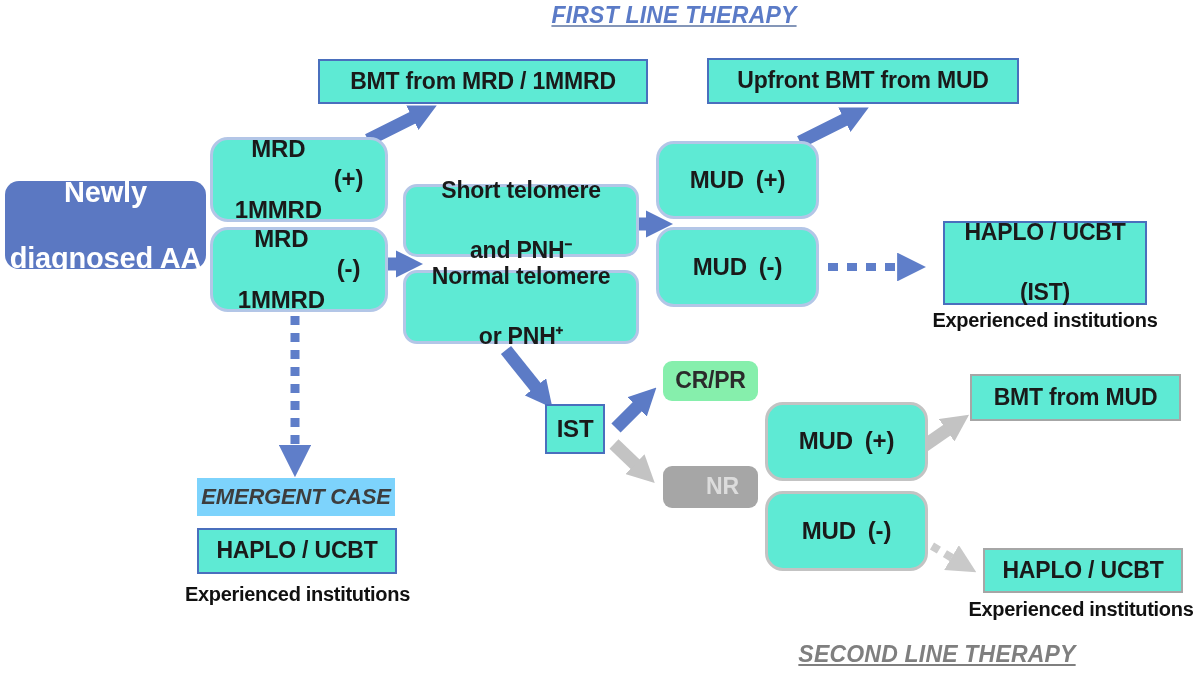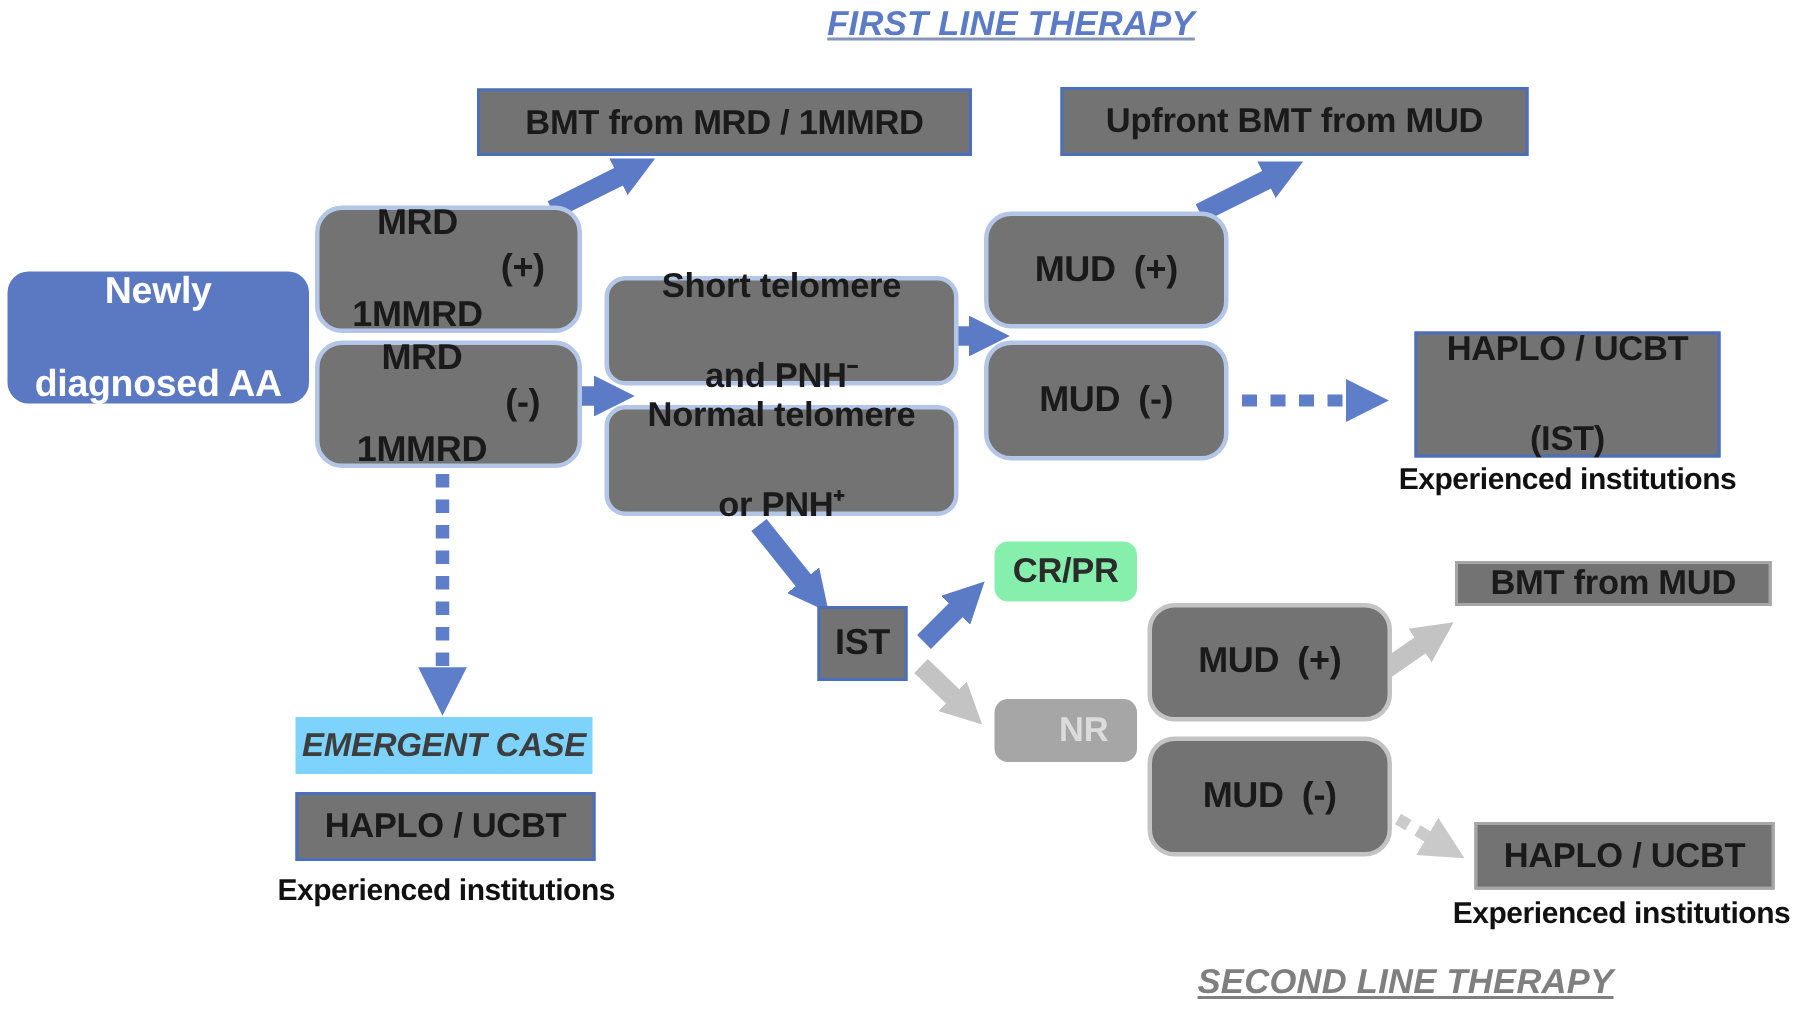--- a/index.html
+++ b/index.html
@@ -2,21 +2,21 @@
 <html><head>
 <meta charset="utf-8">
 <style>
   html,body{margin:0;padding:0;background:#ffffff;}
   #stage{
     position:relative;width:1200px;height:677px;background:#ffffff;overflow:hidden;
     font-family:"Liberation Sans",sans-serif;color:#1a1a1a;
   }
   .node{
     position:absolute;display:flex;align-items:center;justify-content:center;
-    background:#737373;text-align:center;line-height:1.12;box-sizing:border-box;
+    background:#5eead4;text-align:center;line-height:1.12;box-sizing:border-box;
     font-weight:bold;font-size:23px;letter-spacing:-0.2px;
   }
   .round{border-radius:18px;}
   .soft-blue{border:3px solid #b3c6e7;}
   .strong-blue{border:2px solid #4a6fbd;}
   .soft-gray{border:3px solid #c3c3c3;}
   .rect-gray{border:2px solid #a6a6a6;}
   .fill-blue{background:#5b78c2;color:#ffffff;border:none;}
   .fill-lav{background:#86efac;color:#2b2b2b;border:none;border-radius:9px;justify-content:center;}
   .fill-gray{background:#a6a6a6;color:#dcdcdc;border:none;border-radius:9px;padding-left:24px;}
@@ -64,21 +64,21 @@
     <line x1="506" y1="350" x2="538" y2="390" stroke="#5c7bc6" stroke-width="13" marker-end="url(#mb)"></line>
     <line x1="616" y1="428" x2="640" y2="404" stroke="#5c7bc6" stroke-width="13" marker-end="url(#mb)"></line>
     <line x1="614" y1="444" x2="638" y2="467" stroke="#c3c3c3" stroke-width="13" marker-end="url(#mg)"></line>
     <line x1="924" y1="446" x2="950" y2="428" stroke="#c3c3c3" stroke-width="13" marker-end="url(#mg)"></line>
     <line x1="932" y1="546" x2="954" y2="559" stroke="#cbcbcb" stroke-width="8" stroke-dasharray="8 7" marker-end="url(#mgd)"></line>
   </svg>
 
   <div class="flowtitle t-blue" style="left:528px;top:2px;width:292px;">FIRST LINE THERAPY</div>
   <div class="flowtitle t-gray" style="left:776px;top:641px;width:322px;">SECOND LINE THERAPY</div>
 
-  <div class="node fill-blue round twoline" style="left:5px;top:181px;width:201px;height:88px;border-radius:14px;font-size:25px;">
+  <div class="node fill-blue round twoline" style="left:5px;top:181px;width:201px;height:88px;border-radius:14px;font-size:29px;">
     <span>Newly</span>
     <span>diagnosed AA</span>
   </div>
 
   <div class="node soft-blue round signrow" style="left:210px;top:137px;width:178px;height:85px;font-size:24px;">
     <span class="twoline">
       <span>MRD</span>
       <span>1MMRD</span>
     </span>
     <span>(+)</span>
@@ -150,21 +150,21 @@
   <div class="node soft-gray round signrow" style="left:765px;top:402px;width:163px;height:79px;font-size:24px;">
     <span>MUD</span>
     <span>(+)</span>
   </div>
 
   <div class="node soft-gray round signrow" style="left:765px;top:491px;width:163px;height:80px;font-size:24px;">
     <span>MUD</span>
     <span>(-)</span>
   </div>
 
-  <div class="node rect-gray" style="left:970px;top:374px;width:211px;height:30px;">
+  <div class="node rect-gray" style="left:970px;top:374px;width:211px;height:47px;">
     <span>BMT from MUD</span>
   </div>
 
   <div class="node rect-gray" style="left:983px;top:548px;width:200px;height:45px;">
     <span>HAPLO / UCBT</span>
   </div>
   <div class="caption" style="left:955px;top:598px;width:252px;">Experienced institutions</div>
 
 </div>
 

